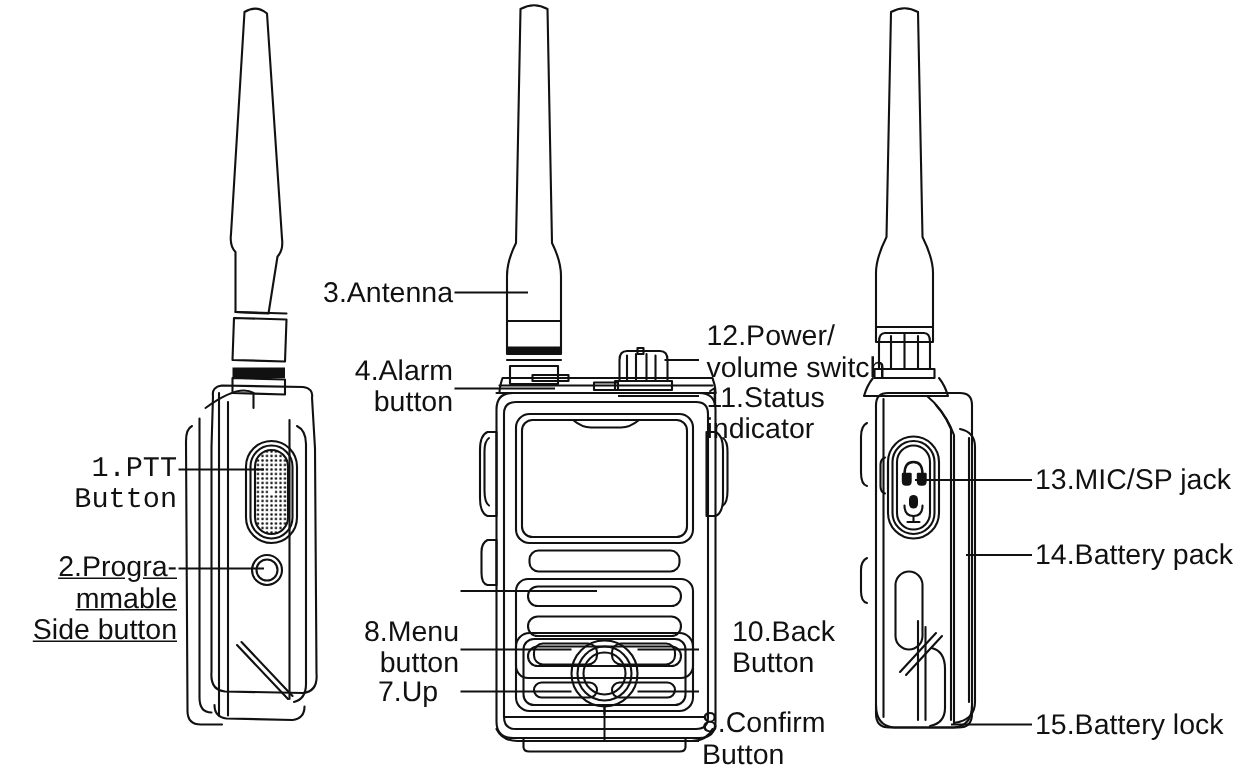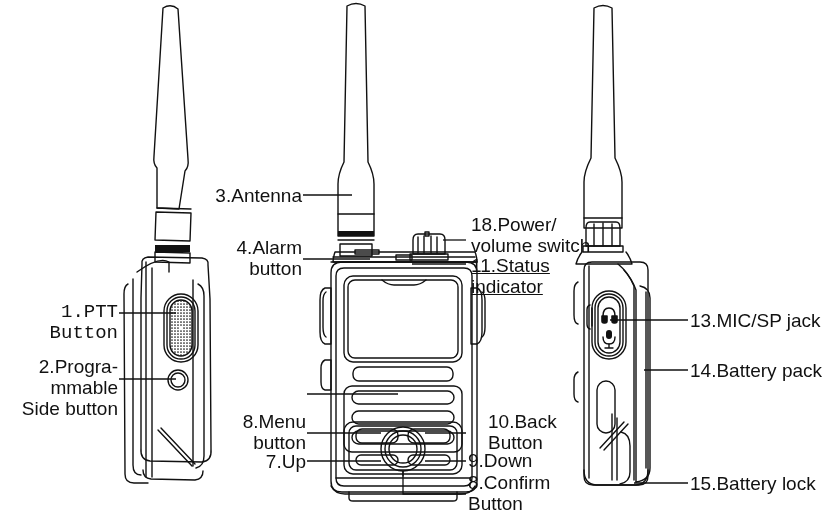--- a/index.html
+++ b/index.html
@@ -211,35 +211,34 @@
     <path d="M412 264 L466 264"></path>
     <path d="M443 240 L466 240"></path>
     <path d="M610 320 L688 320"></path>
     <path d="M644 370 L688 370"></path>
     <path d="M634 483 L688 483"></path>
   </g>
 </svg>
 
 <div class="lbl r" style="left:0px;top:302px;width:118px;font-family:Liberation Mono, monospace;">1.PTT
 Button</div>
-<div class="lbl r" style="left:0px;top:356px;width:118px;">2.Progra-
+<div class="lbl r" style="left:0px;top:368px;width:118px;text-decoration:underline;">2.Progra-
 mmable
 Side button</div>
 <div class="lbl r" style="left:196px;top:185px;width:106px;">3.Antenna</div>
 <div class="lbl r" style="left:200px;top:237px;width:102px;">4.Alarm
 button</div>
 <div class="lbl r" style="left:222px;top:411px;width:84px;">8.Menu
 button</div>
-<div class="lbl r" style="left:238px;top:451px;width:68px;">7.Up</div>
+<div class="lbl r" style="left:238px;top:451px;width:68px;text-align:center;">7.Up</div>
 <div class="lbl l" style="left:468px;top:472px;width:130px;">8.Confirm
 Button</div>
-<div class="lbl l" style="left:468px;top:450px;width:110px;">9.Down</div>
 <div class="lbl l" style="left:488px;top:411px;width:110px;">10.Back
 Button</div>
-<div class="lbl l" style="left:471px;top:255px;width:118px;text-decoration:underline;">11.Status
+<div class="lbl l" style="left:471px;top:255px;width:118px;">11.Status
 indicator</div>
-<div class="lbl l" style="left:471px;top:214px;width:150px;">18.Power/
+<div class="lbl l" style="left:471px;top:214px;width:150px;">12.Power/
 volume switch</div>
 <div class="lbl l" style="left:690px;top:310px;width:140px;">13.MIC/SP jack</div>
 <div class="lbl l" style="left:690px;top:360px;width:140px;">14.Battery pack</div>
 <div class="lbl l" style="left:690px;top:473px;width:140px;">15.Battery lock</div>
 
 </div>
 
 </body></html>

